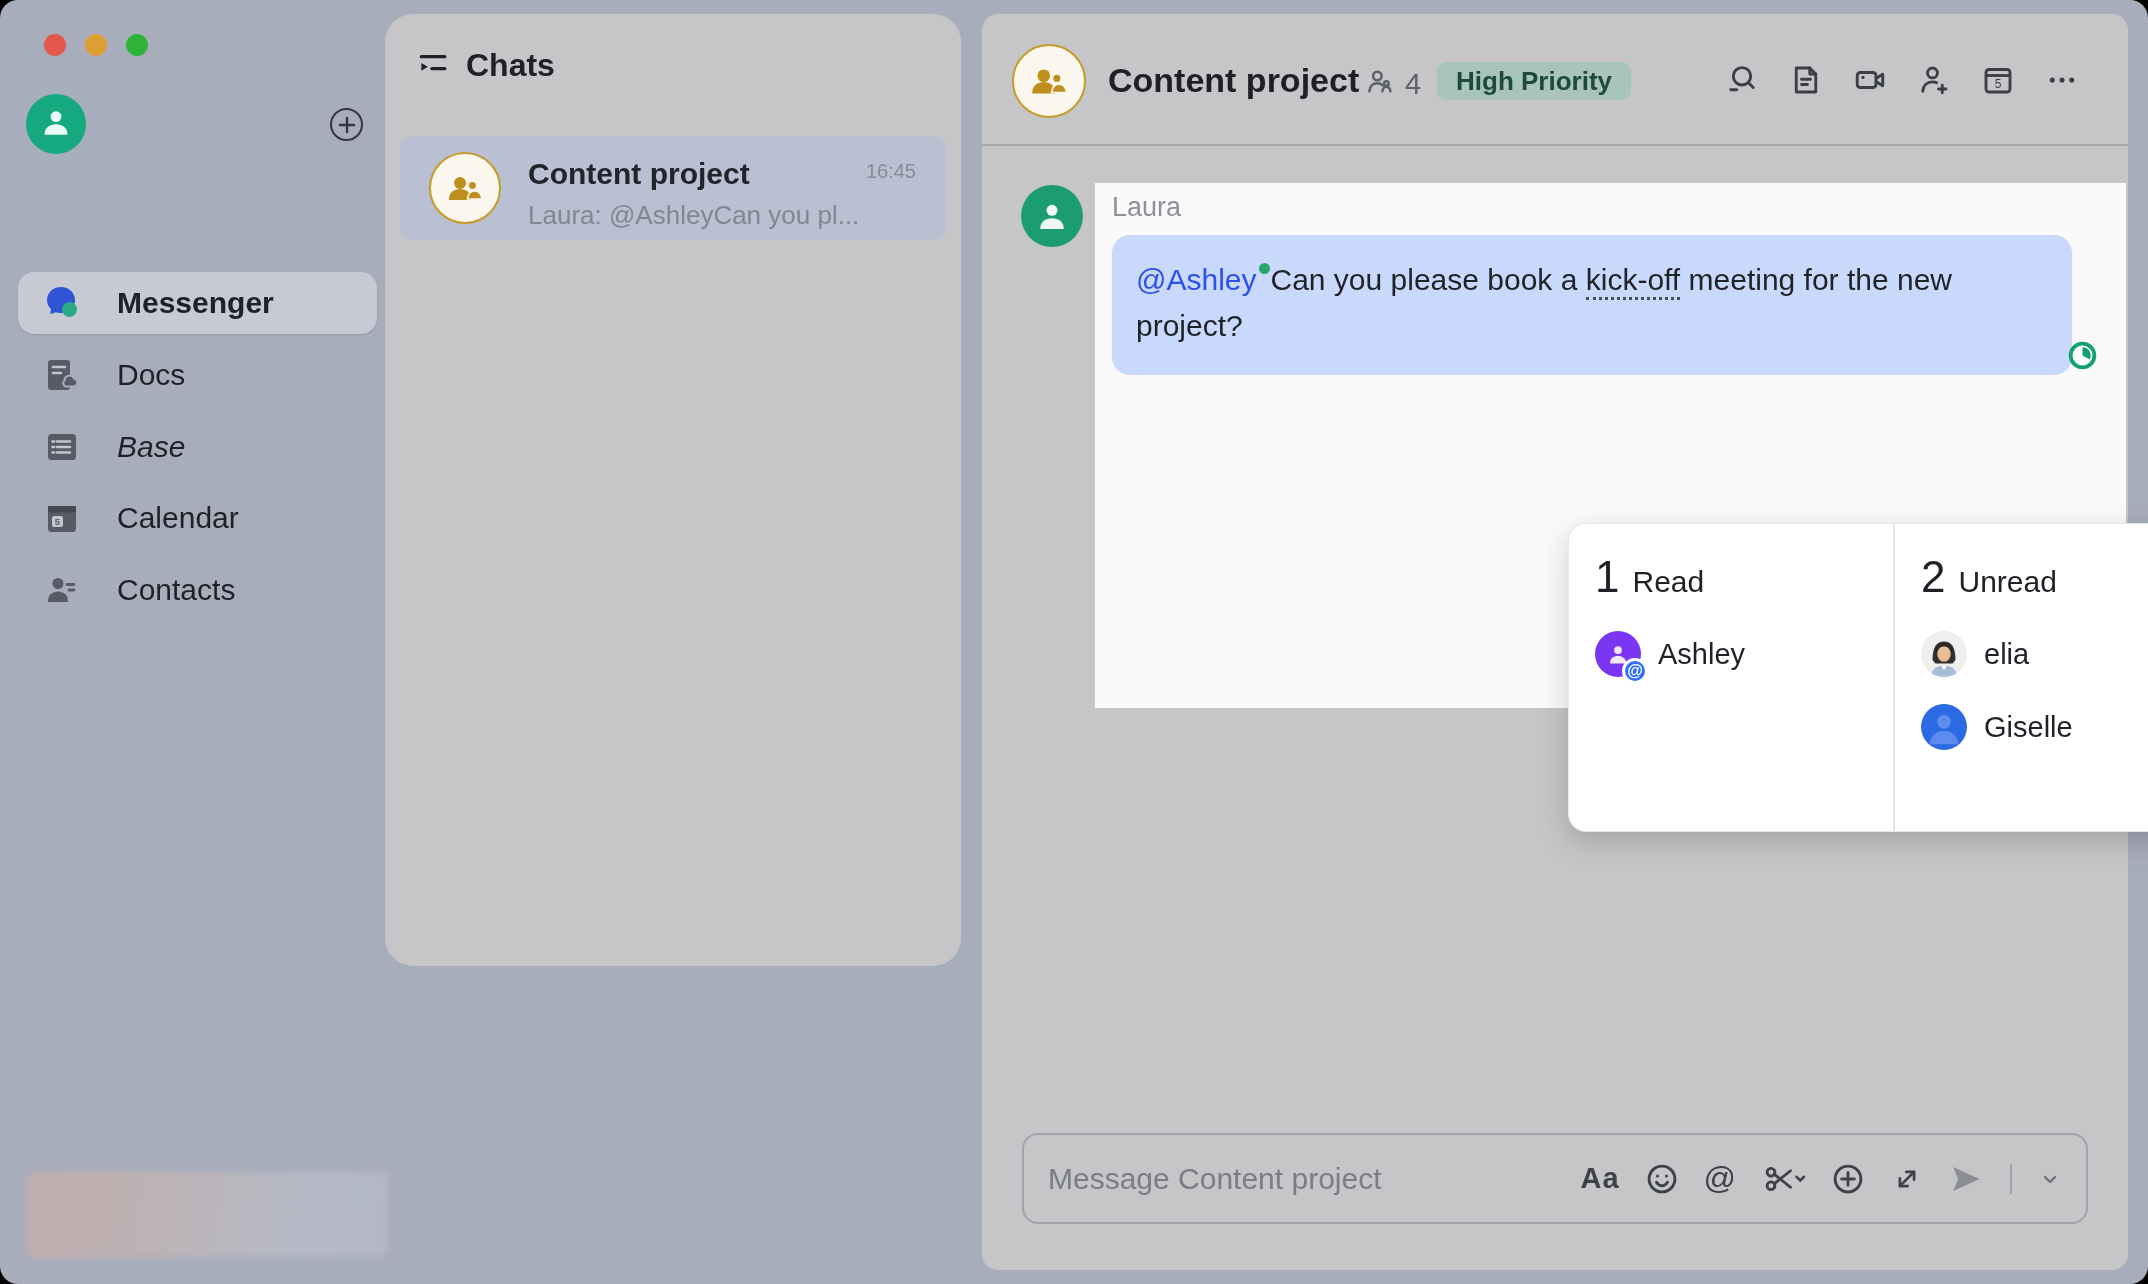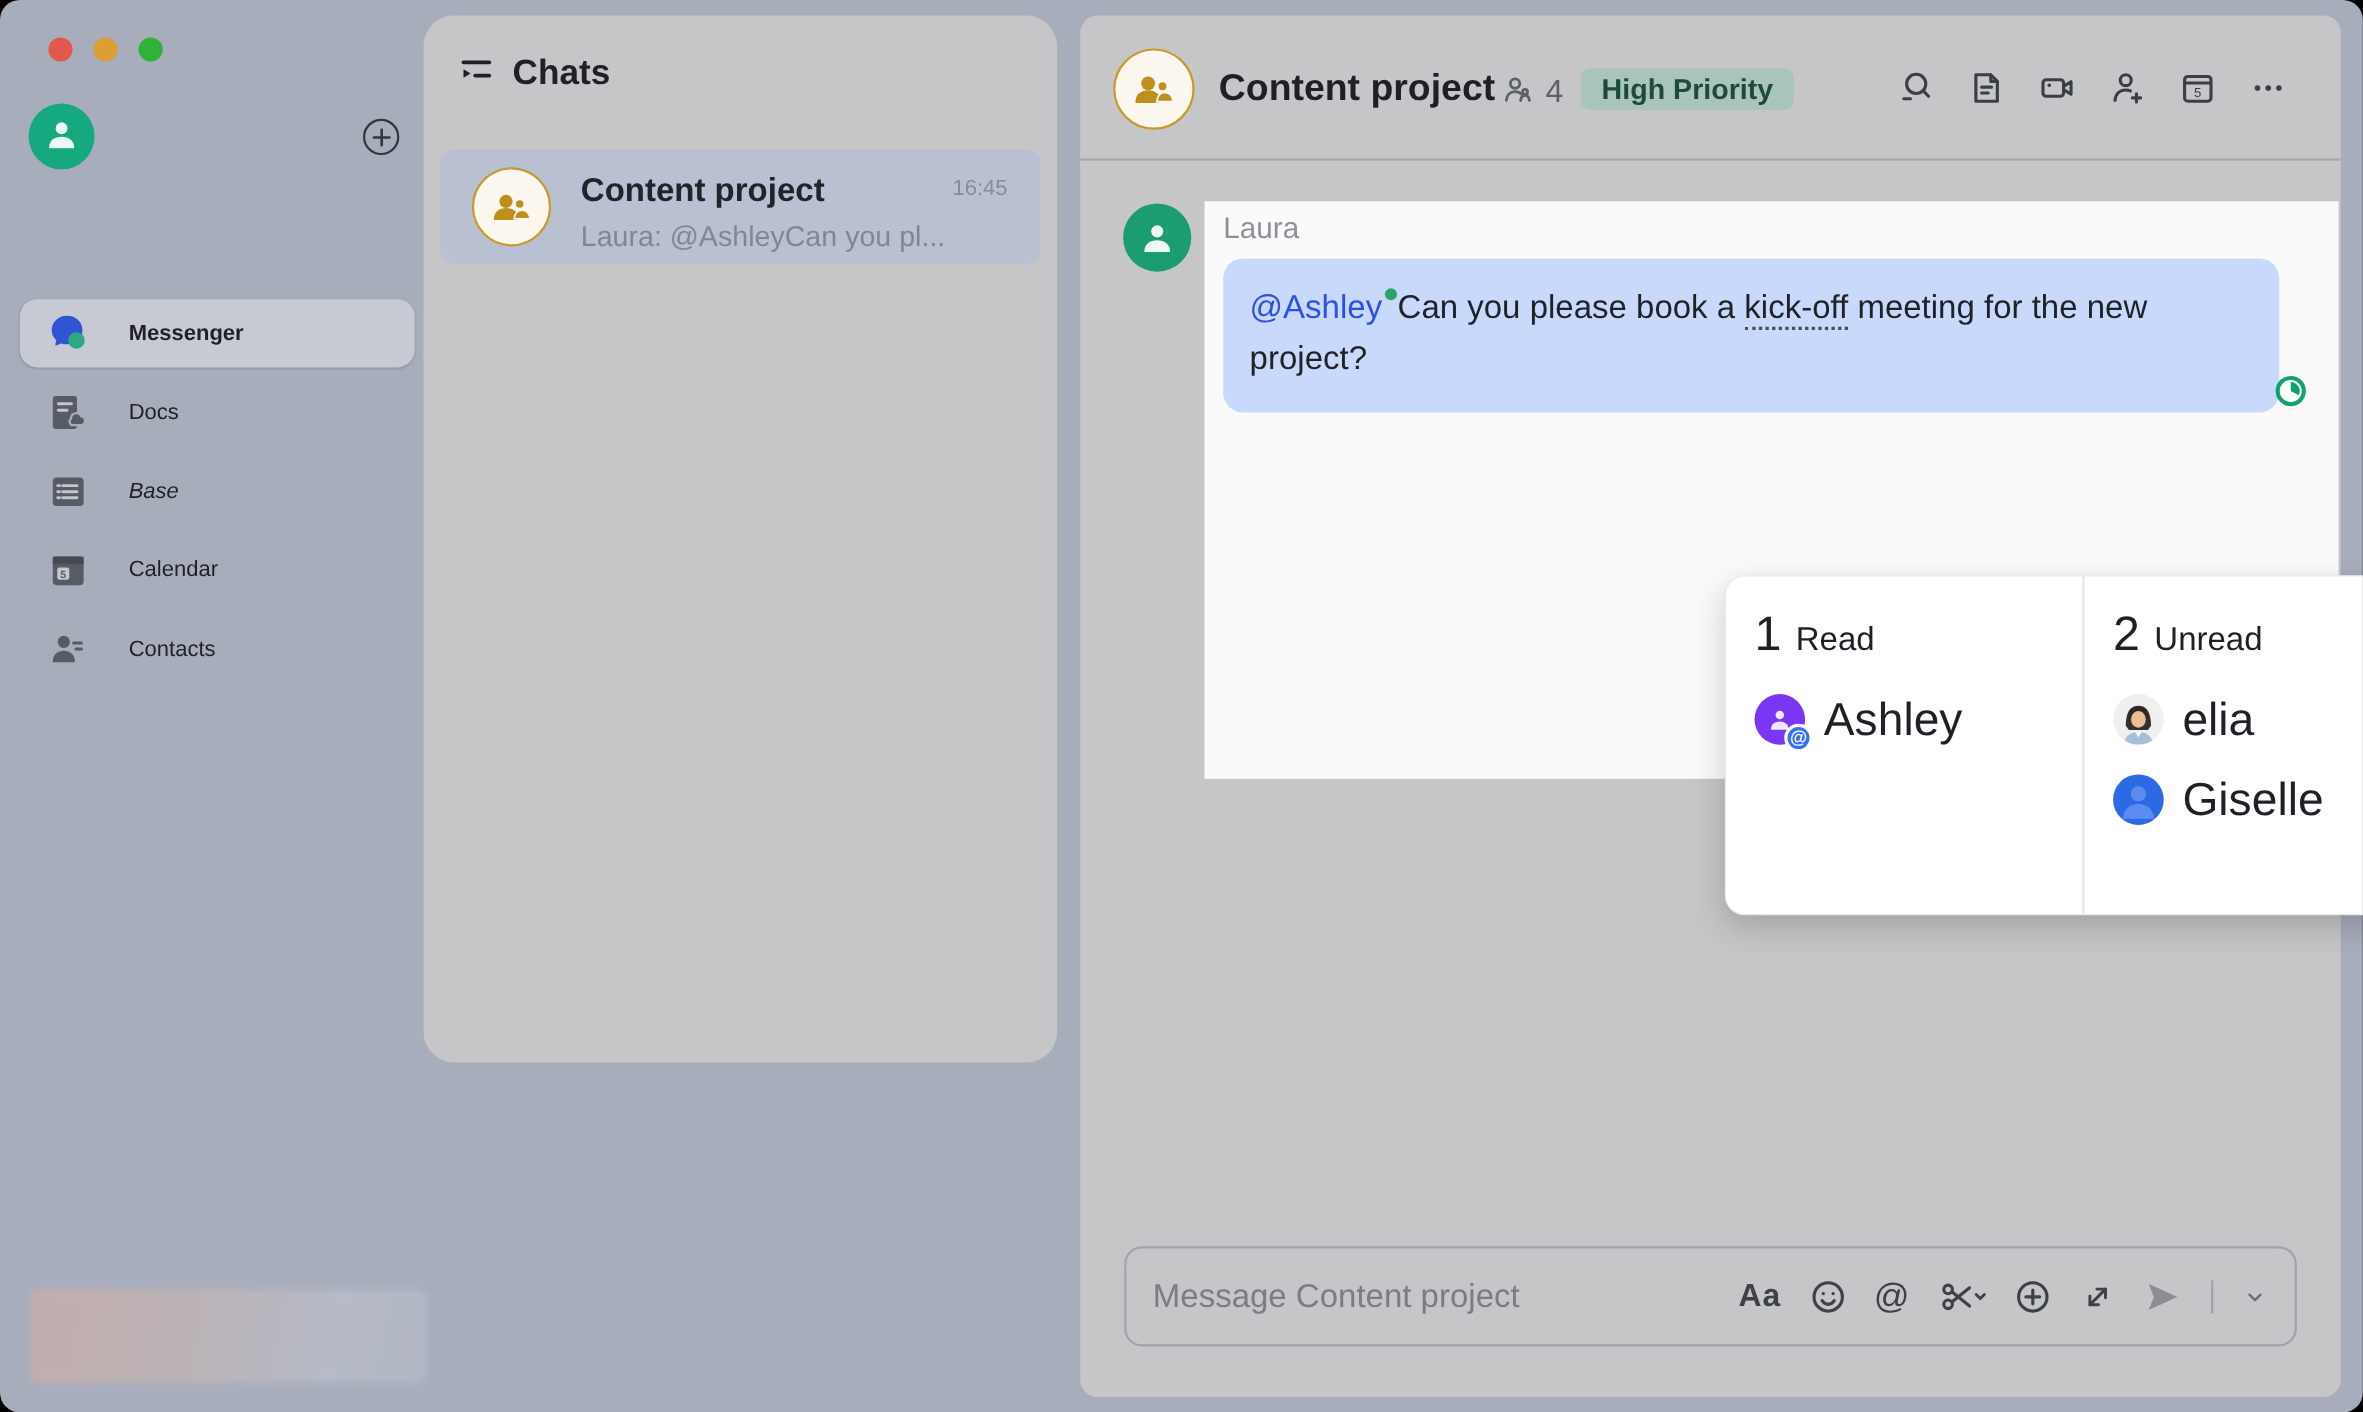--- a/index.html
+++ b/index.html
@@ -21,21 +21,21 @@
   .traffic{left:44px;top:34px;display:flex;gap:19px;}
   .traffic span{width:22px;height:22px;border-radius:50%;display:block;}
   .t-red{background:var(--traffic-red);} .t-yellow{background:var(--traffic-yellow);} .t-green{background:var(--traffic-green);}
   .user-avatar{left:26px;top:94px;width:60px;height:60px;border-radius:50%;background:var(--avatar-teal);display:flex;align-items:center;justify-content:center;}
   .add-btn{left:330px;top:108px;width:33px;height:33px;border-radius:50%;border:2.6px solid #33363d;background:transparent;display:flex;align-items:center;justify-content:center;color:#33363d;}
   .add-btn svg{display:block}
   .searchbox{left:20px;top:185px;width:357px;height:54px;border-radius:14px;background:var(--search-bg);display:flex;align-items:center;padding-left:26px;gap:22px;color:#3f434b;}
   .searchbox .ph{font-size:29px;color:#3f434b;}
   .nav-item{left:18px;width:359px;height:62px;border-radius:16px;display:flex;align-items:center;padding-left:22px;gap:33px;color:var(--text-primary);}
   .nav-item .nav-icon{width:44px;height:44px;display:flex;align-items:center;justify-content:center;}
-  .nav-label{font-size:20px;}
+  .nav-label{font-size:30px;}
   .nav-selected{background:var(--selected-nav-bg);box-shadow:0 1px 2px rgba(40,44,60,.18);}
   .nav-selected .nav-label{font-weight:bold;}
   .redacted{left:27px;top:1172px;width:361px;height:85px;border-radius:8px;background:linear-gradient(100deg,#c2aeae 0%,#bdb2b4 35%,#b5bac6 75%,#b2b7c4 100%);filter:blur(3px);}
 
   
   .chatlist{left:385px;top:14px;width:576px;height:952px;border-radius:28px;background:var(--panel-bg);}
   .chats-header{position:absolute;left:30px;top:32px;display:flex;align-items:center;gap:17px;}
   .chats-title{font-size:32px;font-weight:bold;color:var(--text-primary);}
   .chat-item{position:absolute;left:15px;top:122px;width:546px;height:104px;border-radius:12px;background:var(--selected-chat-bg);}
   .chat-item .gavatar{position:absolute;left:29px;top:16px;}
@@ -65,21 +65,21 @@
   .read-clock{position:absolute;left:972px;top:157px;width:31px;height:31px;}
 
   .popover{position:absolute;left:473px;top:340px;width:652px;height:309px;background:var(--popover-bg);border:1px solid #e9e9eb;border-radius:18px;box-shadow:0 10px 30px rgba(0,0,0,.18);display:flex;}
   .pop-col{flex:1;padding:28px 0 0 26px;position:relative;}
   .pop-col + .pop-col{border-left:2px solid #e5e6e8;}
   .pop-head{display:flex;align-items:baseline;gap:13px;color:#1e2026;}
   .pop-count{font-size:44px;font-weight:500;}
   .pop-label{font-size:30px;}
   .user-row{display:flex;align-items:center;gap:17px;margin-top:26px;height:52px;}
   .u-avatar{width:46px;height:46px;border-radius:50%;display:flex;align-items:center;justify-content:center;position:relative;flex:0 0 46px;}
-  .u-name{font-size:42px;color:#1e2127;}
+  .u-name{font-size:29px;color:#1e2127;}
   .at-badge{position:absolute;right:-7px;bottom:-7px;width:26px;height:26px;border-radius:50%;background:var(--at-badge-blue);border:3px solid #fff;color:#fff;font-size:16px;font-weight:bold;display:flex;align-items:center;justify-content:center;}
 
   .composer{position:absolute;left:40px;top:1119px;width:1066px;height:91px;border:2px solid #a0a3a9;border-radius:16px;display:flex;align-items:center;padding:0 24px;}
   .composer-input{flex:1;border:none;background:transparent;outline:none;font-size:30px;color:#3c4047;font-family:"Liberation Sans","DejaVu Sans",sans-serif;}
   .composer-input::placeholder{color:#787d86;opacity:1;}
   .composer-icons{display:flex;align-items:center;gap:24px;color:#3d4148;}
   .cicon{display:flex;align-items:center;justify-content:center;height:42px;}
   .aa{font-size:29px;font-weight:600;letter-spacing:1px;}
   .at-txt{font-size:32px;font-weight:500;}
   .send-divider{width:2px;height:30px;background:#9fa2a8;margin:0 2px;}

